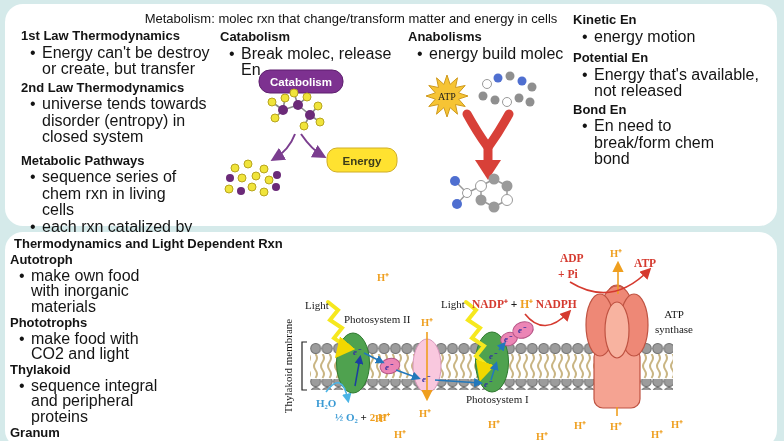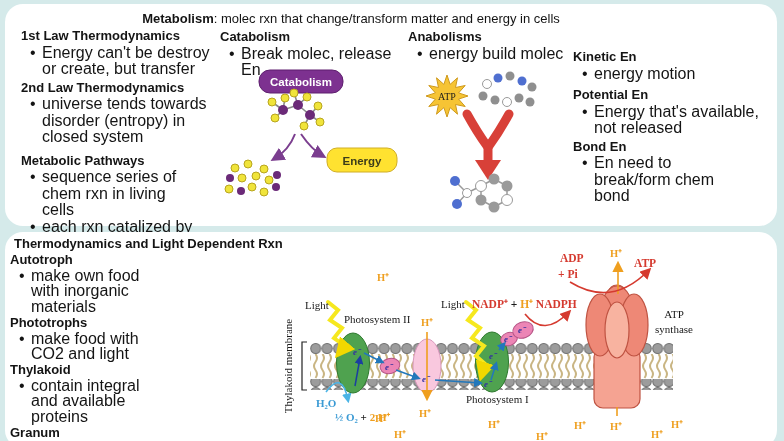--- a/index.html
+++ b/index.html
@@ -8,25 +8,25 @@
   .panel{position:absolute;background:#ffffff;border-radius:18px;}
   #panelTop{left:5px;top:4px;width:772px;height:222px;}
   #panelBottom{left:5px;top:232px;width:772px;height:216px;}
   .abs{position:absolute;}
   .h{font-weight:bold;font-size:13px;line-height:16.5px;}
   .plain{font-weight:bold;}
   ul{list-style:none;margin:0;padding:0;}
   li{position:relative;padding-left:21px;font-size:16px;line-height:16.5px;}
   li::before{content:"\2022";position:absolute;left:9px;}
   #metaTitle{left:88px;top:7px;width:486px;text-align:center;font-size:13px;}
-  #metaTitle .bold{font-weight:bold;padding-left:30px;}
+  #metaTitle .bold{font-weight:normal;padding-left:30px;}
   #col1{left:16px;top:24px;width:206px;}
   #colCat{left:215px;top:25px;width:186px;}
   #colAna{left:403px;top:25px;width:172px;}
-  #colRight{left:568px;top:8px;width:208px;margin-top:37px;}
+  #colRight{left:568px;top:8px;width:208px;}
   .sec{margin-bottom:2px;}
   .mt{margin-top:7px;}
   #photoTitle{left:14px;top:236px;font-size:13px;font-weight:bold;}
   #terms{left:10px;top:252px;width:220px;}
   #terms .h,#terms li{line-height:15.7px;}
   
   .lab{font-family:"Liberation Serif",serif;font-size:11px;fill:#1a1a1a;}
   .hp{font-family:"Liberation Serif",serif;font-size:10.5px;font-weight:bold;fill:#ef9f1f;}
   .rd{font-family:"Liberation Serif",serif;font-size:11.5px;font-weight:bold;fill:#d53a2f;}
   .el{font-family:"Liberation Serif",serif;font-size:9px;font-weight:bold;font-style:italic;fill:#3330a0;}
@@ -217,21 +217,21 @@
   </div>
   <div>
     <div class="h">Phototrophs</div>
     <ul>
         <li style="max-width:128px">make food with CO2 and light</li>
       </ul>
   </div>
   <div>
     <div class="h plain">Thylakoid</div>
     <ul>
-        <li style="max-width:136px">contain integral and available proteins</li>
+        <li style="max-width:136px">sequence integral and peripheral proteins</li>
       </ul>
   </div>
   <div>
     <div class="h plain">Granum</div>
     <ul>
         <li>stack of thylakoid</li>
       </ul>
   </div>
   <div>
     <div class="h plain">Lumen</div>

